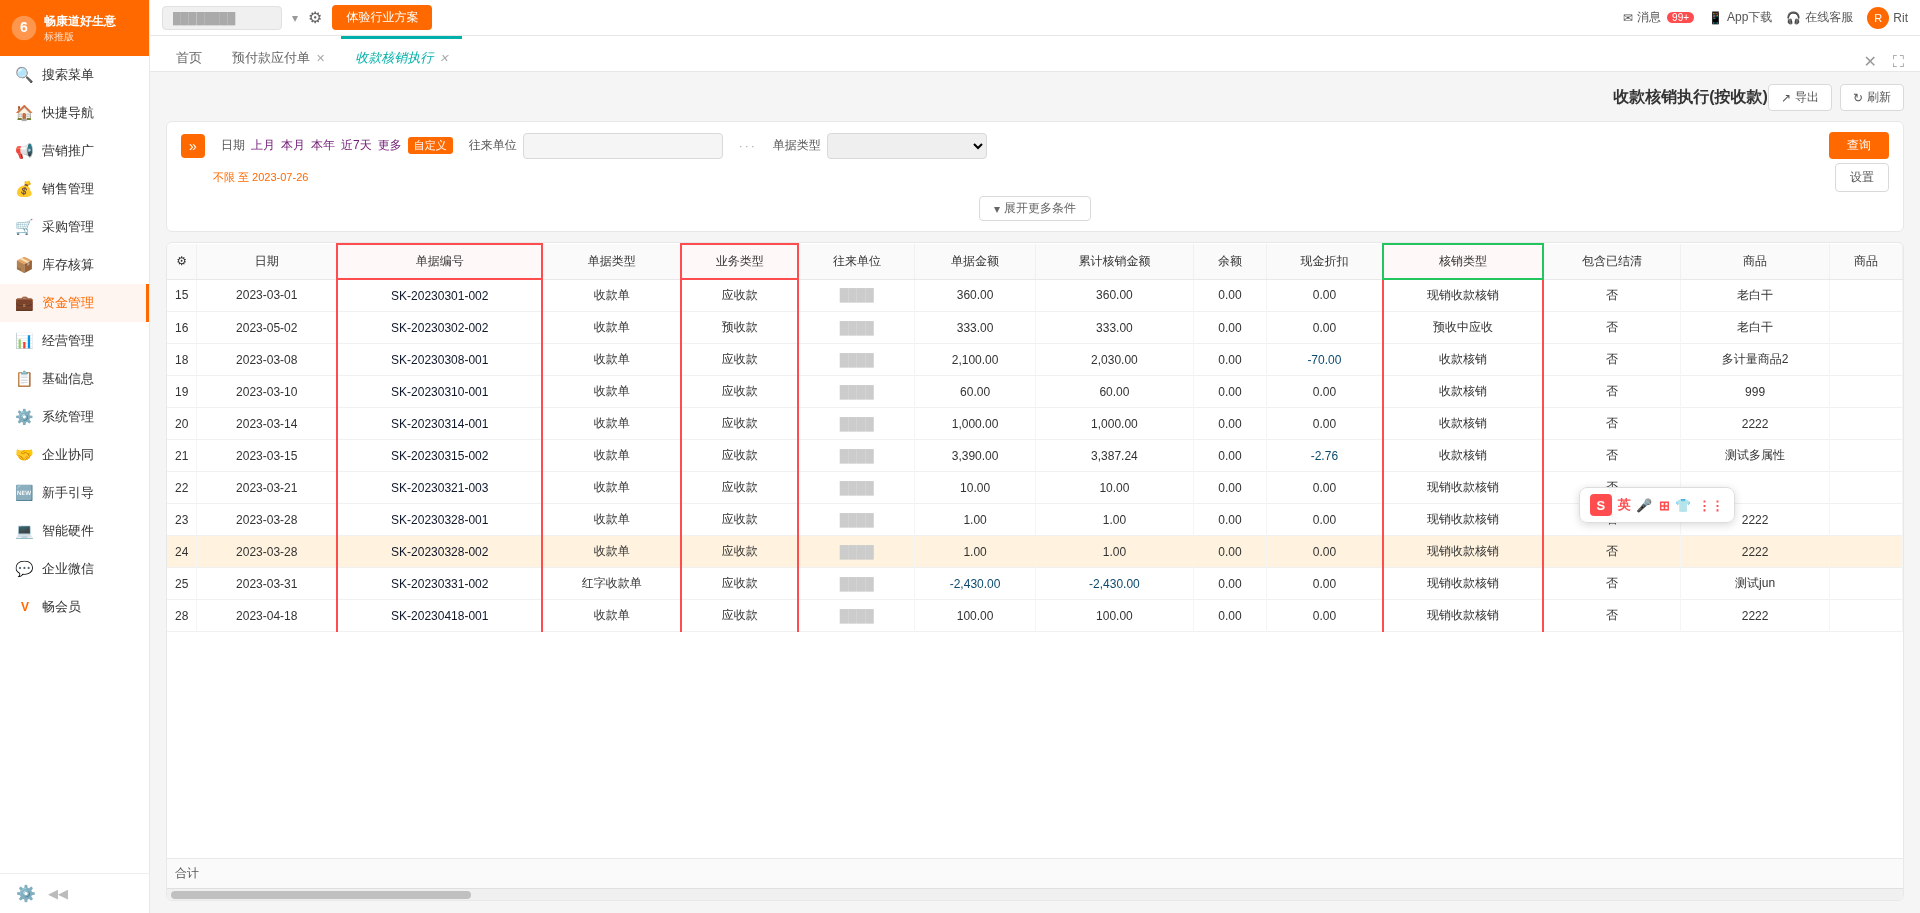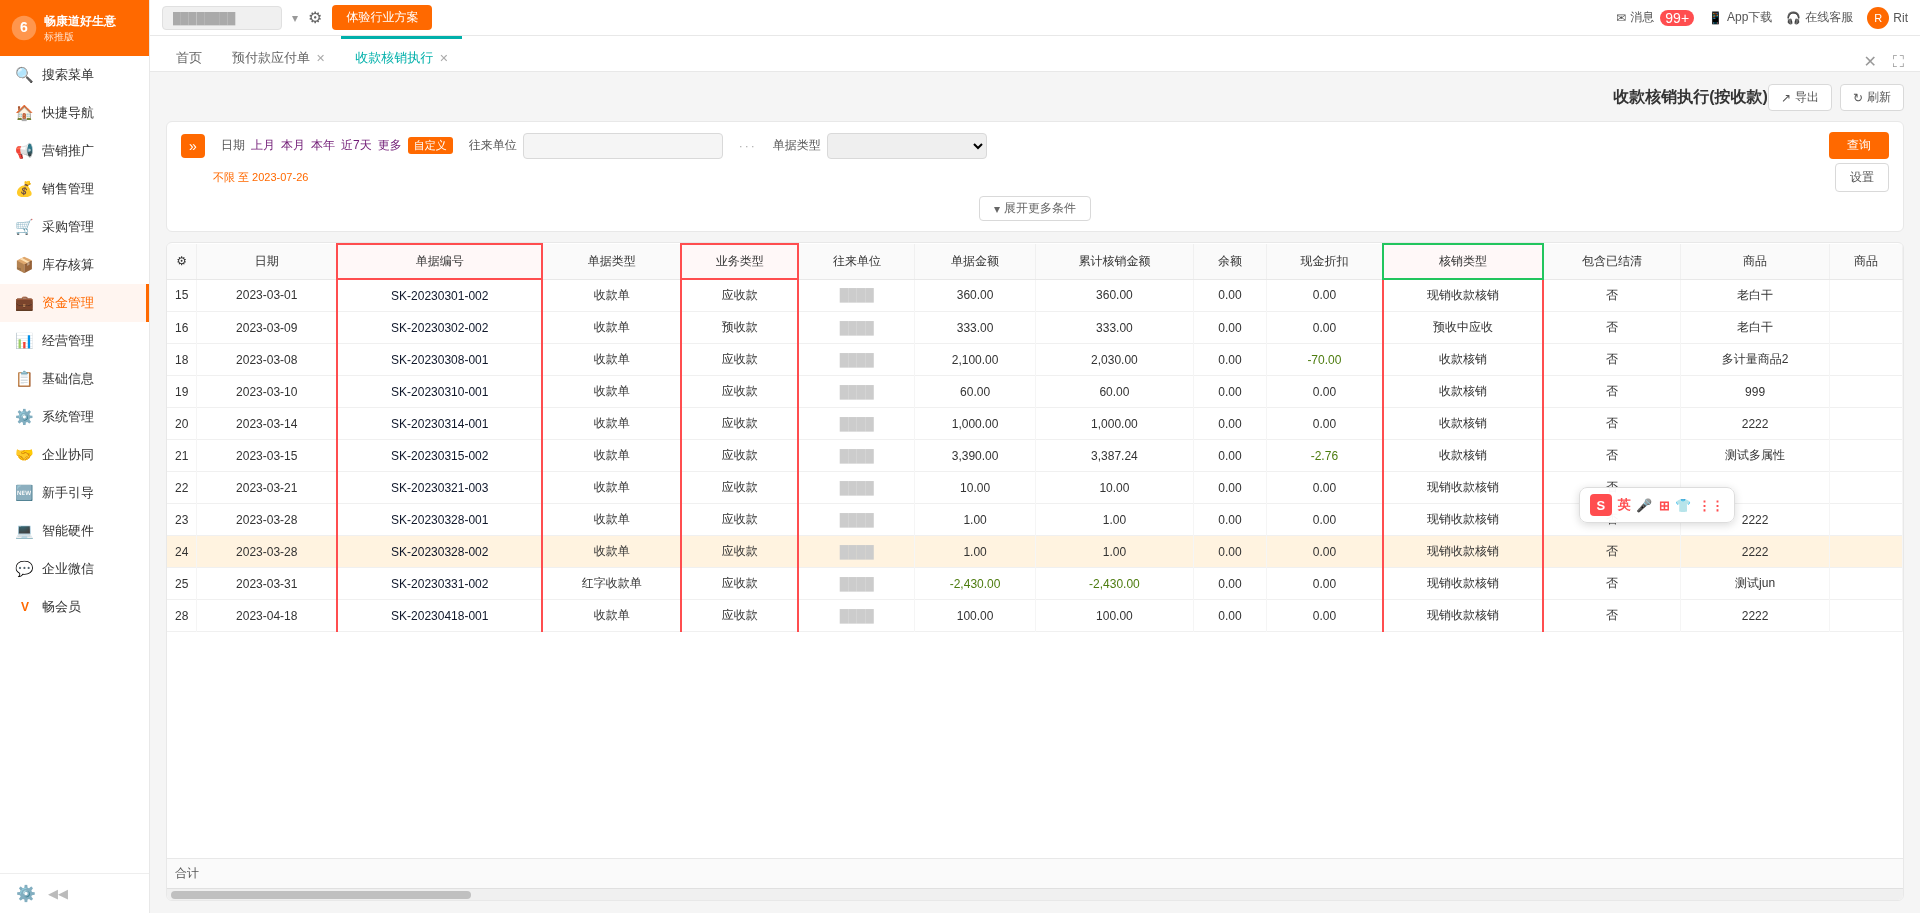--- a/index.html
+++ b/index.html
@@ -18,27 +18,27 @@
     
     .main { flex: 1; display: flex; flex-direction: column; overflow: hidden; }
 
     
     .topbar { background: #fff; border-bottom: 1px solid #e8e8e8; height: 36px; display: flex; align-items: center; padding: 0 12px; gap: 10px; }
     .topbar-workspace { background: #f0f0f0; border-radius: 4px; padding: 2px 10px; font-size: 12px; color: #666; flex: 0 0 auto; min-width: 120px; height: 24px; display: flex; align-items: center; }
     .topbar-chevron { color: #999; font-size: 12px; }
     .topbar-gear { color: #666; font-size: 16px; cursor: pointer; }
     .topbar-btn-orange { background: #ff6900; color: #fff; border: none; border-radius: 4px; padding: 4px 14px; font-size: 12px; cursor: pointer; }
     .topbar-right { margin-left: auto; display: flex; align-items: center; gap: 14px; font-size: 12px; color: #555; }
-    .topbar-badge { background: #ff4d4f; color: #fff; border-radius: 10px; padding: 0 5px; font-size: 14px; margin-left: 2px; }
+    .topbar-badge { background: #ff4d4f; color: #fff; border-radius: 10px; padding: 0 5px; font-size: 10px; margin-left: 2px; }
     .topbar-right-item { display: flex; align-items: center; gap: 4px; cursor: pointer; }
 
     
     .tabbar { background: #fff; border-bottom: 1px solid #e8e8e8; height: 36px; display: flex; align-items: flex-end; padding: 0 12px; gap: 2px; }
     .tab { padding: 6px 14px 0 14px; height: 100%; display: flex; align-items: center; gap: 6px; font-size: 13px; color: #666; cursor: pointer; border-top: 3px solid transparent; }
-    .tab.active { color: #00b0aa; border-top: 3px solid #00b0aa; font-weight: 500; }
+    .tab.active { color: #00b0aa; border-top: 3px solid #00b0aa; font-weight: 500; font-style: italic; }
     .tab-close { font-size: 11px; color: #aaa; cursor: pointer; }
     .tabbar-actions { margin-left: auto; display: flex; align-items: center; gap: 8px; }
     .tabbar-icon { font-size: 16px; color: #999; cursor: pointer; padding: 0 4px; }
 
     
     .page { flex: 1; overflow: hidden; display: flex; flex-direction: column; background: #f5f5f5; padding: 12px 16px; gap: 10px; }
 
     
     .page-header { display: flex; align-items: center; justify-content: flex-end; }
     .page-title { font-size: 16px; font-weight: bold; color: #333; }
@@ -63,21 +63,21 @@
 
     
     .table-container { flex: 1; background: #fff; border-radius: 6px; border: 1px solid #e8e8e8; overflow: hidden; display: flex; flex-direction: column; }
     .table-scroll { overflow: auto; flex: 1; }
     table { width: 100%; border-collapse: collapse; font-size: 12px; min-width: 1300px; }
     thead th { background: #fafafa; border-bottom: 1px solid #e8e8e8; border-right: 1px solid #f0f0f0; padding: 8px 8px; text-align: center; font-weight: 500; color: #333; white-space: nowrap; position: sticky; top: 0; z-index: 2; }
     tbody tr { border-bottom: 1px solid #f0f0f0; }
     tbody tr.selected-row { background: #fff3e0; }
     tbody td { padding: 7px 8px; text-align: center; color: #333; border-right: 1px solid #f5f5f5; white-space: nowrap; }
     tbody td.link { color: #0f172a; cursor: pointer; }
-    tbody td.red { color: #4d7c0f; }
+    tbody td.red { color: #0c4a6e; }
     .col-sn { border-left: 2px solid #ff4d4f; border-right: 2px solid #ff4d4f; }
     .col-biz { border-left: 2px solid #ff4d4f; border-right: 2px solid #ff4d4f; }
     .col-nuc { border-left: 2px solid #ff4d4f; border-right: 2px solid #ff4d4f; }
     th.col-sn { border: 2px solid #ff4d4f; background: #fff8f8; }
     th.col-biz { border: 2px solid #ff4d4f; background: #fff8f8; }
     th.col-nuc { border: 2px solid #22c55e; background: #fff8f8; }
     .table-footer { border-top: 1px solid #e8e8e8; background: #fafafa; padding: 6px 8px; font-size: 12px; color: #555; font-weight: 500; }
     .scrollbar-row { height: 12px; background: #f0f0f0; border-top: 1px solid #e0e0e0; display: flex; align-items: center; padding: 0 4px; }
     .scrollbar-thumb { height: 8px; width: 300px; background: #c0c0c0; border-radius: 4px; }
 
@@ -310,21 +310,21 @@
     <td>360.00</td>
     <td>0.00</td>
     <td>0.00</td>
     <td class="col-nuc">现销收款核销</td>
     <td>否</td>
     <td>老白干</td>
     <td style="min-width:40px;"></td>
   </tr>
               <tr>
     <td>16</td>
-    <td>2023-03-09</td>
+    <td>2023-05-02</td>
     <td class="link col-sn">SK-20230302-002</td>
     <td>收款单</td>
     <td class="col-biz">预收款</td>
     <td style="color:#ccc;">████</td>
     <td>333.00</td>
     <td>333.00</td>
     <td>0.00</td>
     <td>0.00</td>
     <td class="col-nuc">预收中应收</td>
     <td>否</td>

